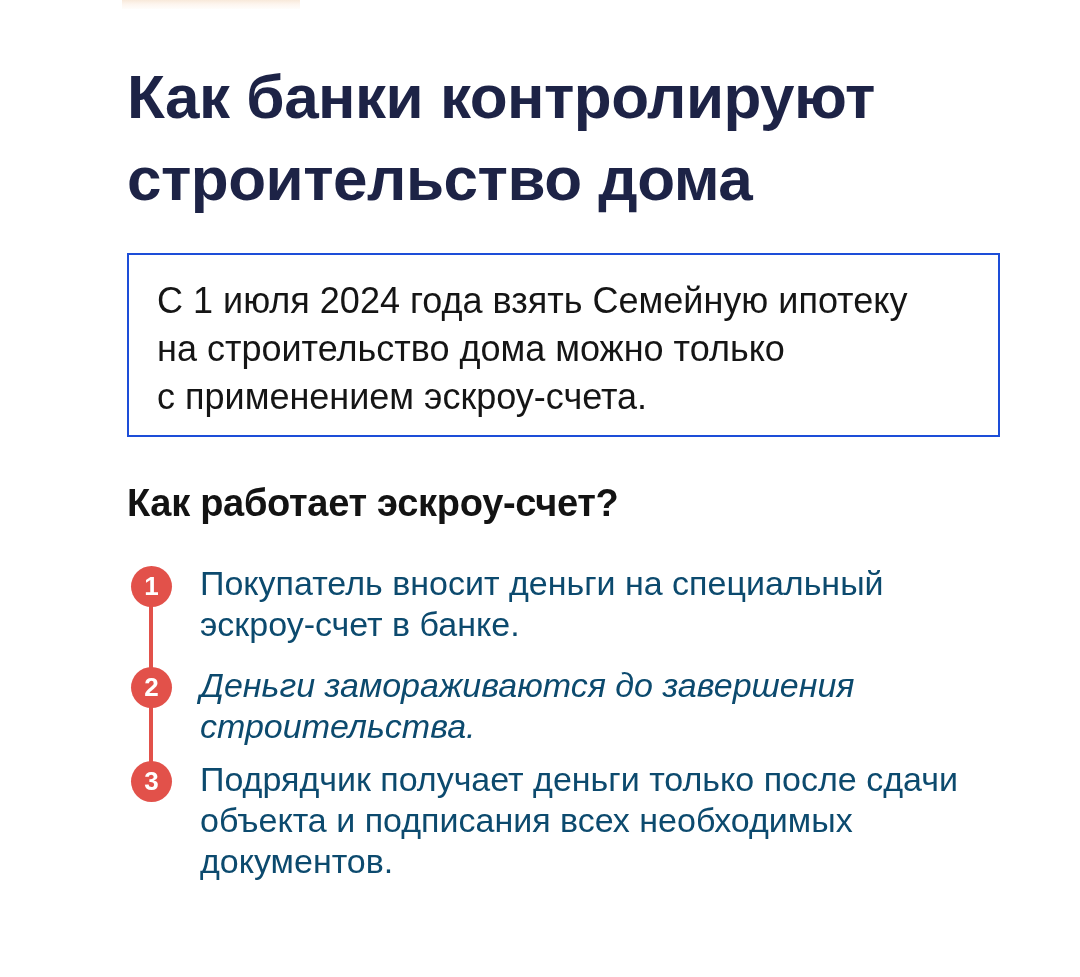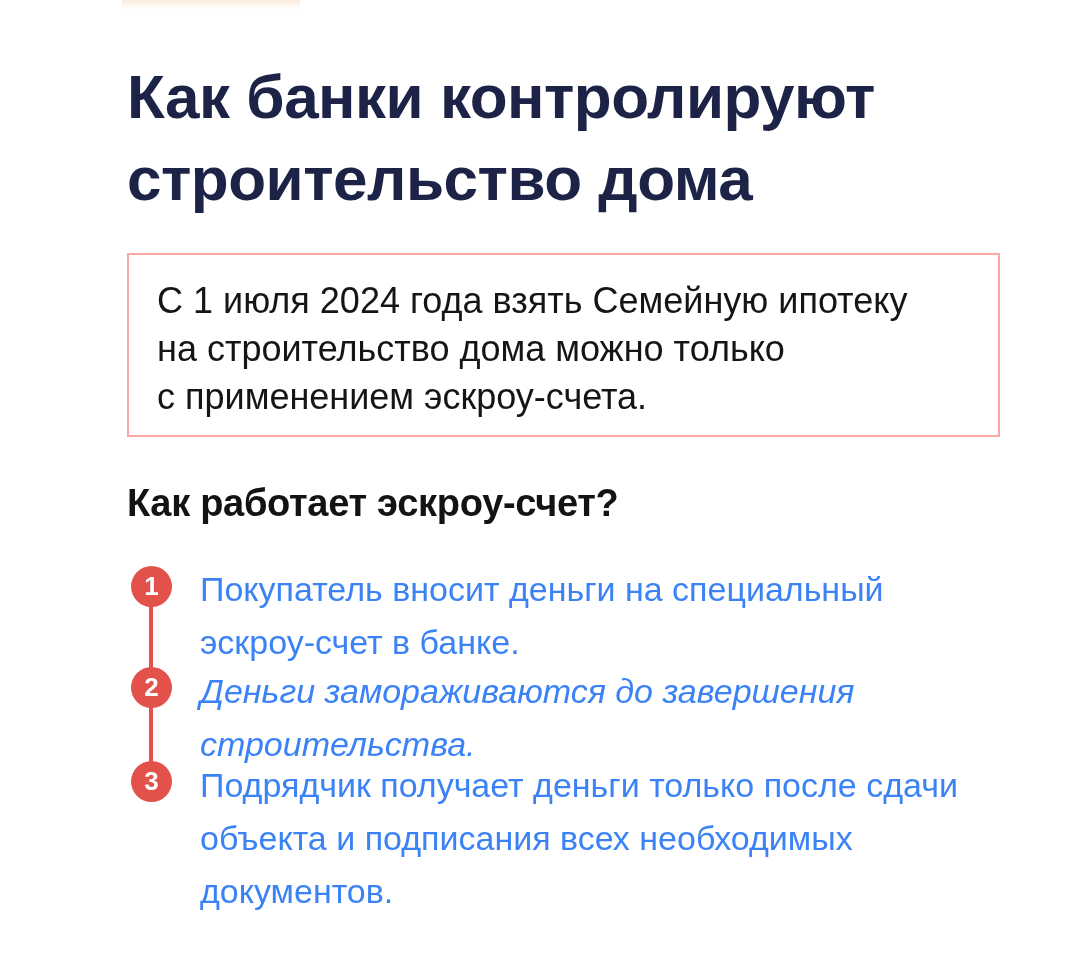--- a/index.html
+++ b/index.html
@@ -33,21 +33,21 @@
     letter-spacing: -0.5px;
     color: #1d2346;
     white-space: pre-line;
   }
   .callout {
     position: absolute;
     left: 90px;
     top: 253px;
     width: 873px;
     height: 184px;
-    border: 2px solid #fca5a5;
+    border: 2px solid #1d4ed8;
     background: #ffffff;
     padding: 22px 28px;
   }
   .callout-text {
     font-size: 36px;
     line-height: 48px;
     font-weight: 400;
     color: #151515;
     white-space: pre-line;
   }
@@ -86,23 +86,23 @@
     background: #e2514a;
     z-index: 1;
   }
   .step-connector.s1 { top: 603px; height: 68px; }
   .step-connector.s2 { top: 704px; height: 61px; }
   .step-text {
     position: absolute;
     left: 163px;
     width: 830px;
     font-size: 34px;
-    line-height: 53px;
+    line-height: 41px;
     font-weight: 400;
-    color: #3b82f6;
+    color: #0c4a6e;
     white-space: pre-line;
   }
   .step-text.t1 { top: 563px; }
   .step-text.t2 { top: 665px; font-style: italic; }
   .step-text.t3 { top: 759px; }
 </style>
 </head>
 <body>
 
 <div class="page">

